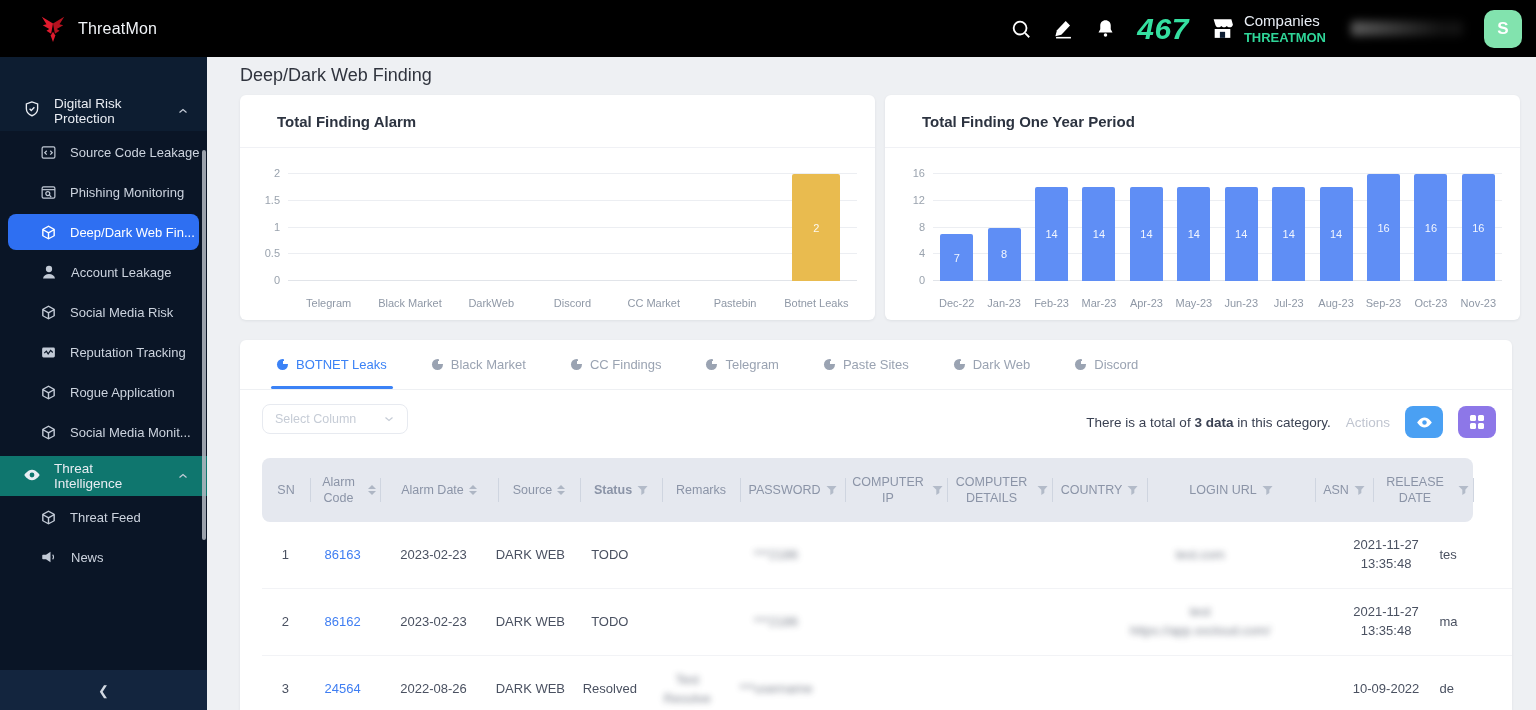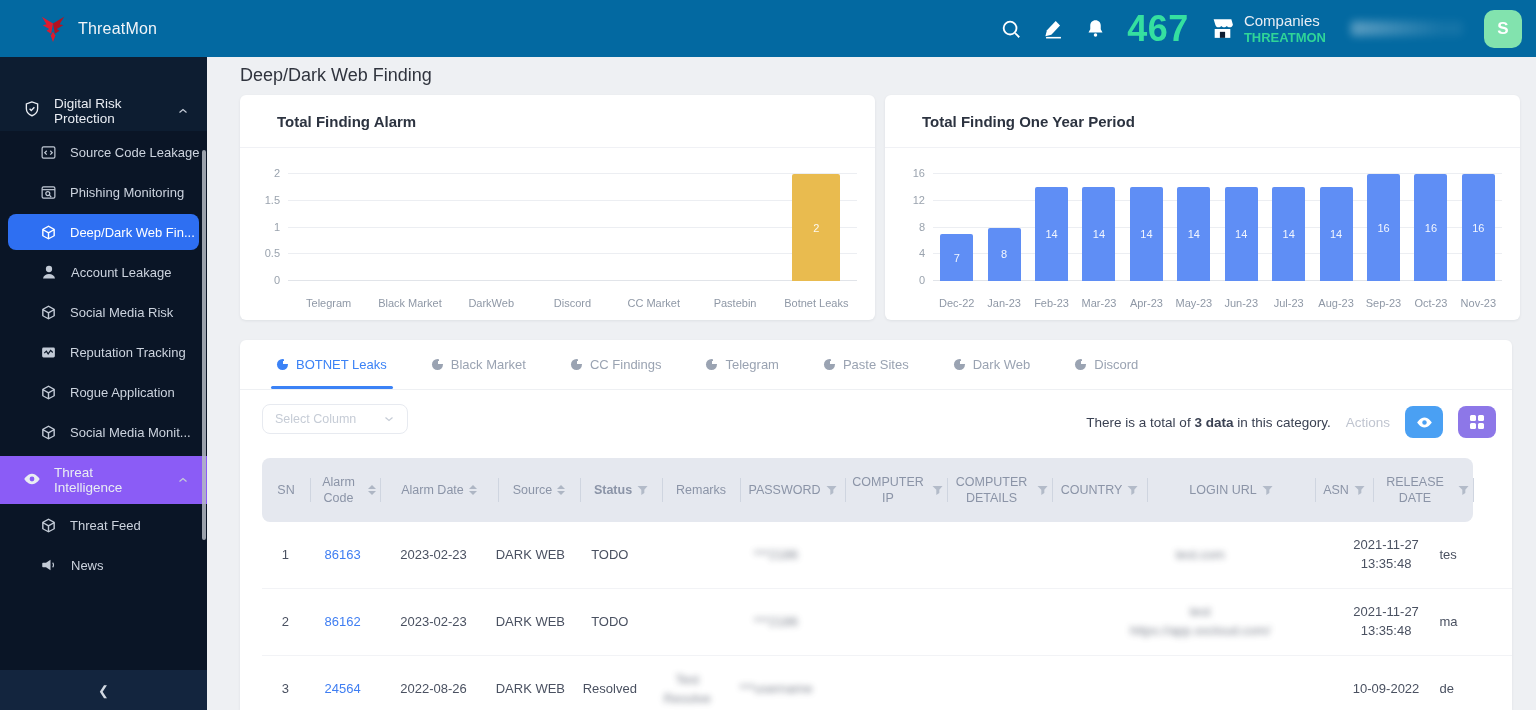--- a/index.html
+++ b/index.html
@@ -1,42 +1,42 @@
 <!DOCTYPE html>
 <html><head>
 <meta charset="utf-8">
 <style>
   * { margin:0; padding:0; box-sizing:border-box; }
   html,body { width:1536px; height:710px; overflow:hidden; background:#eef0f3;
     font-family:"Liberation Sans", sans-serif; }
 
   
-  .topbar { position:absolute; top:0; left:0; right:0; height:57px; background:#0369a1;
+  .topbar { position:absolute; top:0; left:0; right:0; height:57px; background:#000000;
     display:flex; align-items:center; z-index:20;justify-content:space-between; }
   .brand { display:flex; align-items:center; gap:10px; padding-left:38px; }
   .brand-name { color:#f2f5f9; font-size:16px; letter-spacing:.2px; }
   .topbar-right { margin-left:auto; display:flex; align-items:center; gap:21px; padding-right:14px; }
   .tb-icon { color:#fff; display:flex; align-items:center; cursor:pointer; }
-  .notif-count { color:#35dfa0; font-size:36px; font-weight:600; letter-spacing:.5px; }
+  .notif-count { color:#35dfa0; font-size:30px; font-weight:600; letter-spacing:.5px;font-style:italic; }
   .companies { display:flex; align-items:center; gap:9px; color:#fff; cursor:pointer; }
   .companies-txt { line-height:1.2; }
   .companies-label { font-size:15px; color:#e8edf4; }
   .company-name { font-size:13px; font-weight:700; color:#2fd598; }
   .blur-name { width:112px; height:15px; border-radius:3px; margin-left:4px;
     background:linear-gradient(90deg,rgba(255,255,255,.35),rgba(255,255,255,.07) 80%);
     filter:blur(4px); }
   .avatar { width:38px; height:38px; border-radius:10px; background:#82e3ae; color:#fff;
     font-weight:700; font-size:17px; display:flex; align-items:center; justify-content:center; cursor:pointer; }
 
   
   .sidebar { position:absolute; top:57px; left:0; width:207px; bottom:0; background:#0a1526; z-index:10; }
   .side-top-gap { height:33px; background:#0d1d31; }
   .side-section { height:41px; background:#0d1d31; display:flex; align-items:center;
     padding:0 18px 0 23px; gap:13px; color:#e9edf3; font-size:13.5px; cursor:pointer; }
-  .side-section.alt { background:#8b5cf6; height:48px; }
+  .side-section.alt { background:#0f766e; height:40px; }
   .side-section .chev { color:#c6cdd8; display:flex; }
   .side-section .chev.inline { margin-left:14px; }
   .side-section .chev.right { margin-left:auto; }
   .side-items { padding:1px 0 4px 0; }
   .side-item { height:40px; display:flex; align-items:center; gap:13px; padding-left:40px;
     color:#ccd3de; font-size:13px; cursor:pointer; }
   .side-item .icn { color:#c2cad6; display:flex; }
   .side-item.active { background:#2e6ff2; margin:2px 8px; height:36px; border-radius:8px;
     padding-left:32px; color:#fff; }
   .side-item.active .icn { color:#fff; }

